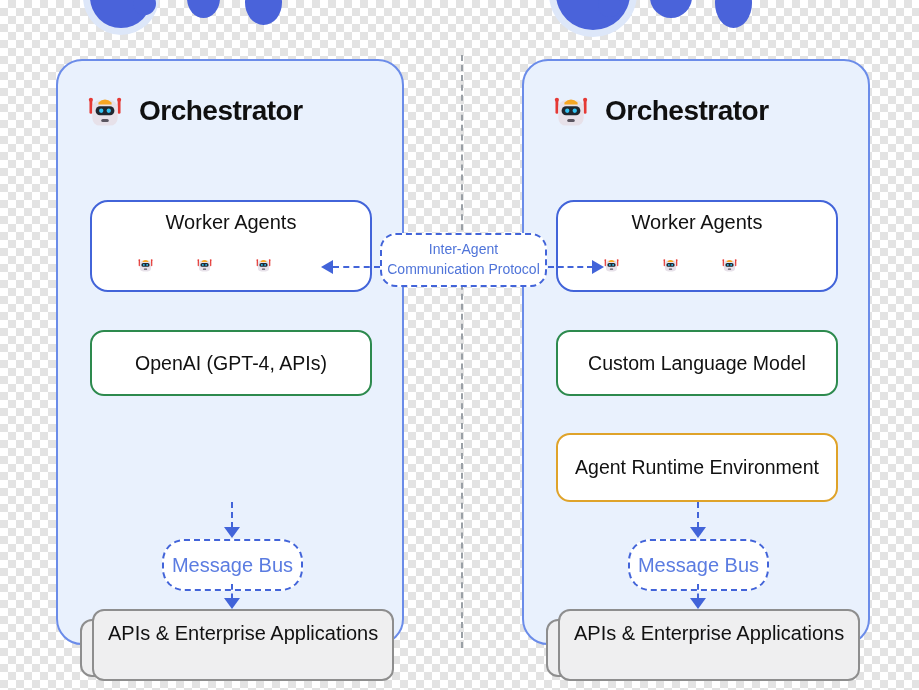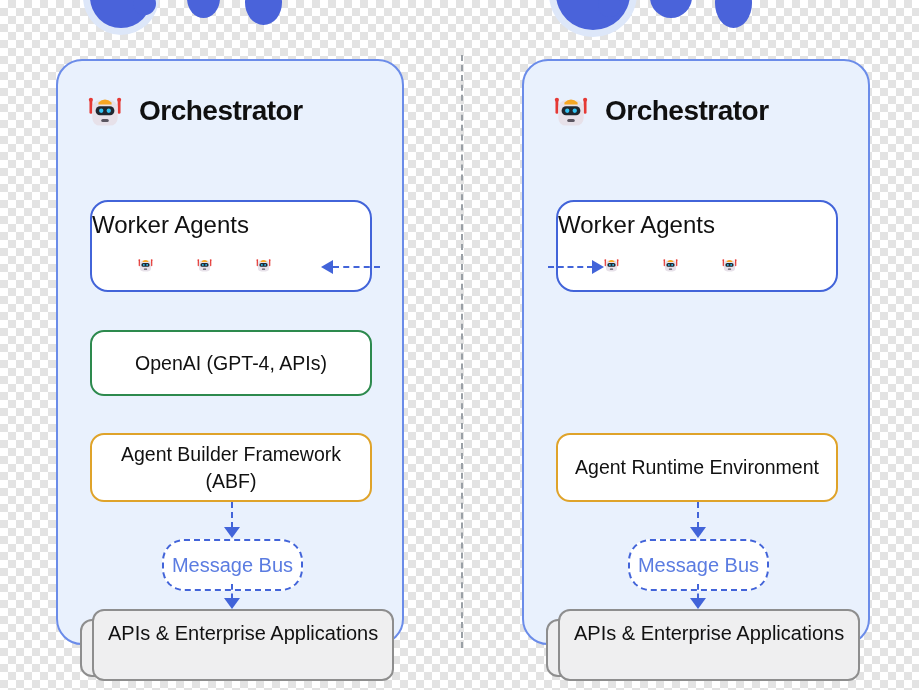--- a/index.html
+++ b/index.html
@@ -32,21 +32,21 @@
   .panel{
     position:absolute;top:59px;width:348px;height:586px;
     background:var(--panel-fill);border:2px solid var(--panel-border);border-radius:26px;
     z-index:1;
   }
   .panel.left{left:56px;} .panel.right{left:522px;}
   .panel-header{position:absolute;left:30px;top:34px;display:flex;align-items:center;gap:8px;}
   .panel-title{font-size:28px;font-weight:700;color:#101010;letter-spacing:-.5px;margin-left:9px;}
   .box{position:absolute;background:#fff;}
   .worker-box{left:32px;top:139px;width:282px;height:92px;border:2px solid var(--blue);border-radius:18px;}
-  .worker-title{text-align:left;padding-top:9px;font-size:24px;color:#111;}
+  .worker-title{text-align:center;padding-top:9px;font-size:20px;color:#111;}
   .robots{position:absolute;left:46px;top:56px;display:flex;gap:44px;}
   .model-box{left:32px;top:269px;width:282px;height:66px;border:2px solid var(--green);border-radius:14px;
     display:flex;align-items:center;justify-content:center;font-size:19.5px;color:#111;text-align:center;}
   .runtime-box{left:32px;top:372px;width:282px;height:69px;border:2px solid var(--yellow);border-radius:14px;
     display:flex;align-items:center;justify-content:center;font-size:19.5px;color:#111;text-align:center;
     line-height:1.35;padding:0 10px;}
   .message-bus{left:104px;top:478px;width:141px;height:52px;border:2px dashed var(--blue);border-radius:22px;
     display:flex;align-items:center;justify-content:center;font-size:20px;color:var(--bus-text);}
   .apps-back{left:22px;top:558px;width:302px;height:58px;background:var(--gray-fill);
     border:2px solid var(--gray-border);border-radius:12px;}
@@ -152,21 +152,20 @@
               <path d="M11 8 Q18 1.5 25 8 L25 10 L11 10 Z" fill="#f6a623"></path>
               <rect x="8" y="12" width="20" height="9.5" rx="4.7" fill="#20262e"></rect>
               <circle cx="14" cy="16.7" r="2.3" fill="#35c3f3"></circle>
               <circle cx="22" cy="16.7" r="2.3" fill="#35c3f3"></circle>
               <rect x="14" y="25.5" width="8" height="3.2" rx="1.6" fill="#5a5560"></rect>
             </svg>
           </span>
       </div>
     </div>
     <div class="box model-box">OpenAI (GPT-4, APIs)</div>
-    <div class="box runtime-box">Agent Builder Framework (ABF)</div>
     <div class="dash-v arrow1-line"></div>
     <div class="tri down arrow1-head"></div>
     <div class="box message-bus">Message Bus</div>
     <div class="dash-v arrow2-line"></div>
     <div class="tri down arrow2-head"></div>
     <div class="box apps-back"></div>
     <div class="box apps-front">APIs &amp; Enterprise Applications</div>
   </section>
 
   <section class="panel right">
@@ -227,28 +226,33 @@
               <rect x="4.5" y="5.5" width="27" height="27" rx="8" fill="#e7e1e9"></rect>
               <path d="M11 8 Q18 1.5 25 8 L25 10 L11 10 Z" fill="#f6a623"></path>
               <rect x="8" y="12" width="20" height="9.5" rx="4.7" fill="#20262e"></rect>
               <circle cx="14" cy="16.7" r="2.3" fill="#35c3f3"></circle>
               <circle cx="22" cy="16.7" r="2.3" fill="#35c3f3"></circle>
               <rect x="14" y="25.5" width="8" height="3.2" rx="1.6" fill="#5a5560"></rect>
             </svg>
           </span>
       </div>
     </div>
+    <div class="box model-box">Custom Language Model</div>
     <div class="box runtime-box">Agent Runtime Environment</div>
     <div class="dash-v arrow1-line"></div>
     <div class="tri down arrow1-head"></div>
     <div class="box message-bus">Message Bus</div>
     <div class="dash-v arrow2-line"></div>
     <div class="tri down arrow2-head"></div>
     <div class="box apps-back"></div>
     <div class="box apps-front">APIs &amp; Enterprise Applications</div>
   </section>
 
   <div class="dash-h h-arrow-left-line"></div>
   <div class="tri left h-arrow-left-head"></div>
   <div class="dash-h h-arrow-right-line"></div>
   <div class="tri right h-arrow-right-head"></div>
+  <div class="inter-agent">
+    <span>Inter-Agent</span>
+    <span>Communication Protocol</span>
+  </div>
 
 </div>
 
 </body></html>

